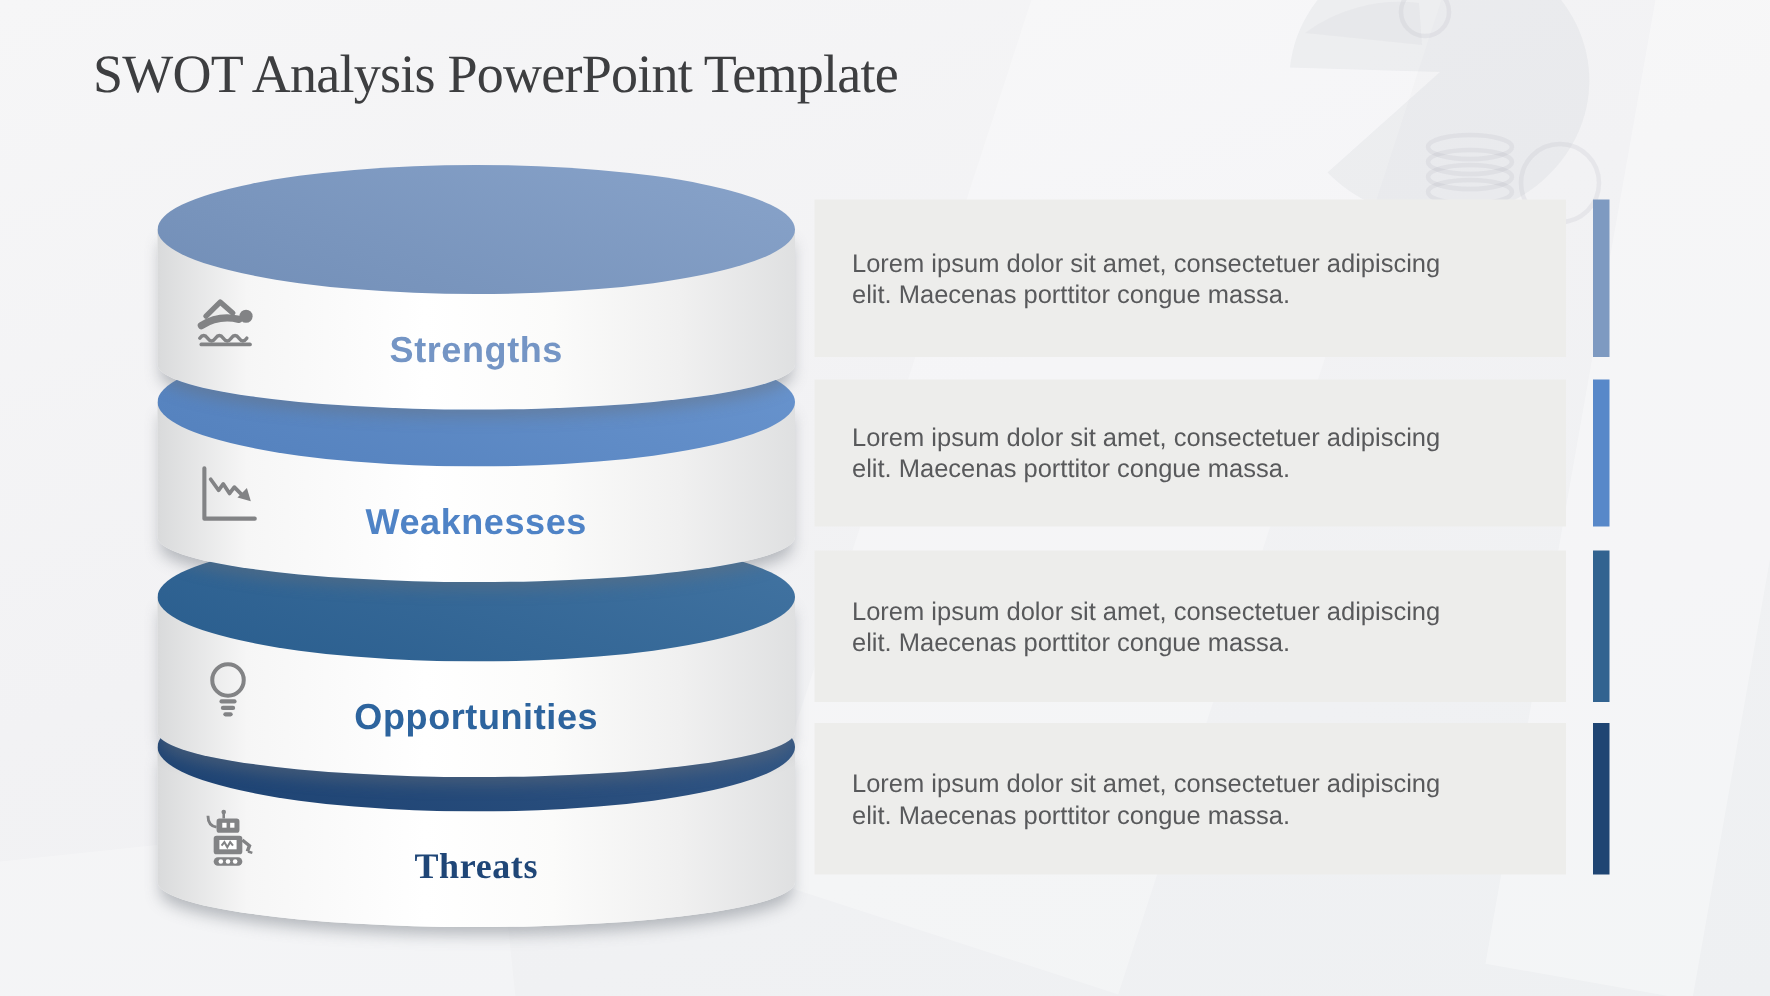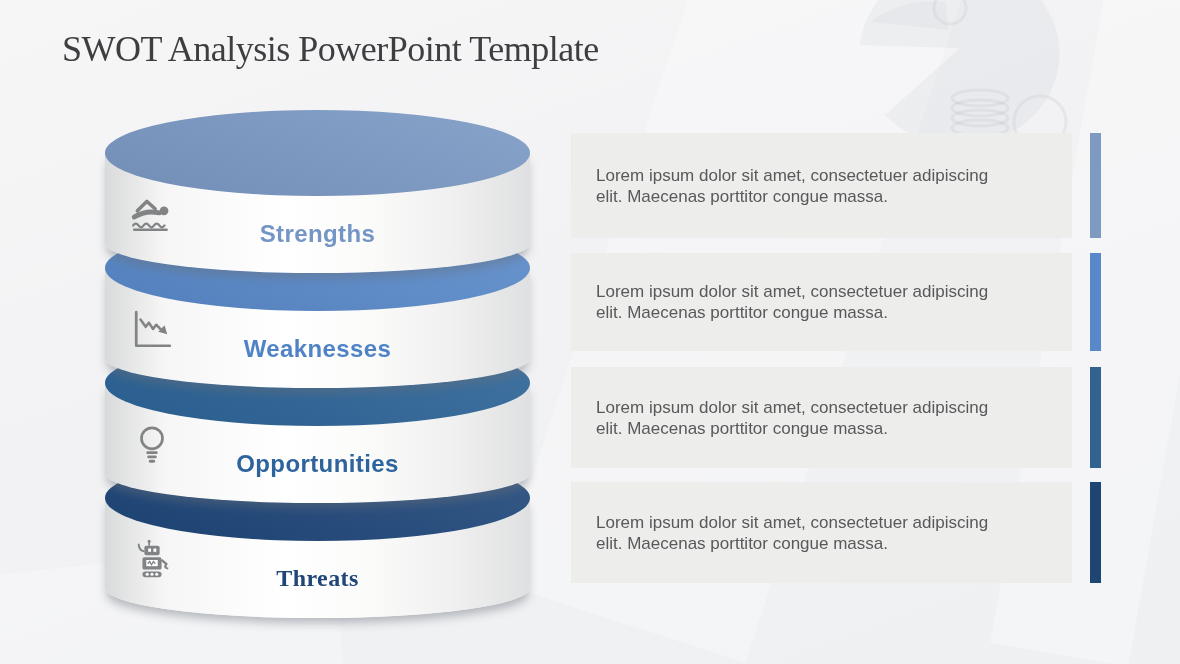--- a/index.html
+++ b/index.html
@@ -19,41 +19,41 @@
   .title{
     position:absolute;left:62px;top:28px;margin:0;
     font-size:36px;font-weight:500;color:#3d3e40;letter-spacing:-.5px;font-family:Liberation Serif, serif;
   }
 
   
   .stack{position:absolute;left:105px;top:110px;width:425px;height:520px;}
   .layer{position:absolute;left:0;width:425px;height:210px;}
   .layer.l0{top:0;z-index:40;}
   .layer.l1{top:115px;z-index:30;}
-  .layer.l2{top:230px;z-index:20;}
+  .layer.l2{top:245px;z-index:20;}
   .layer.l3{top:345px;z-index:10;font-family:Liberation Serif, serif;}
   .cyl-body{
     position:absolute;left:0;top:43px;width:425px;height:120px;
     border-radius:0 0 212px 212px / 0 0 30px 30px;
     background:linear-gradient(90deg,#d9dadb 0%,#f6f6f6 14%,#ffffff 42%,#fbfbfa 62%,#f0f0f0 82%,#dfe0e1 100%);
     box-shadow:0 7px 10px -2px rgba(105,110,120,0.45);
   }
   .cyl-top{
     position:absolute;left:0;top:0;width:425px;height:86px;border-radius:50%;
     background-image:linear-gradient(200deg,rgba(255,255,255,0.10) 0%,rgba(0,0,0,0.06) 90%);
   }
   .cyl-label{
     position:absolute;left:0;top:110px;width:100%;text-align:center;
     font-size:24px;font-weight:bold;letter-spacing:.4px;
   }
   .cyl-icon{position:absolute;left:24px;top:84px;width:46px;height:42px;color:#828385;}
   .cyl-icon svg{width:100%;height:100%;}
 
   
-  .row{position:absolute;left:571px;width:530px;display:flex;gap:16px;}
+  .row{position:absolute;left:543px;width:530px;display:flex;gap:16px;}
   .row.r0{top:133px;height:105px;}
   .row.r1{top:253px;height:98px;}
   .row.r2{top:367px;height:101px;}
   .row.r3{top:482px;height:101px;}
   .row-body{
     flex:1;background:#edede b;background:#ededeb;
     display:flex;align-items:center;
     padding:0 62px 0 25px;box-sizing:border-box;
   }
   .row-text{font-size:17px;line-height:21px;color:#58595b;}

